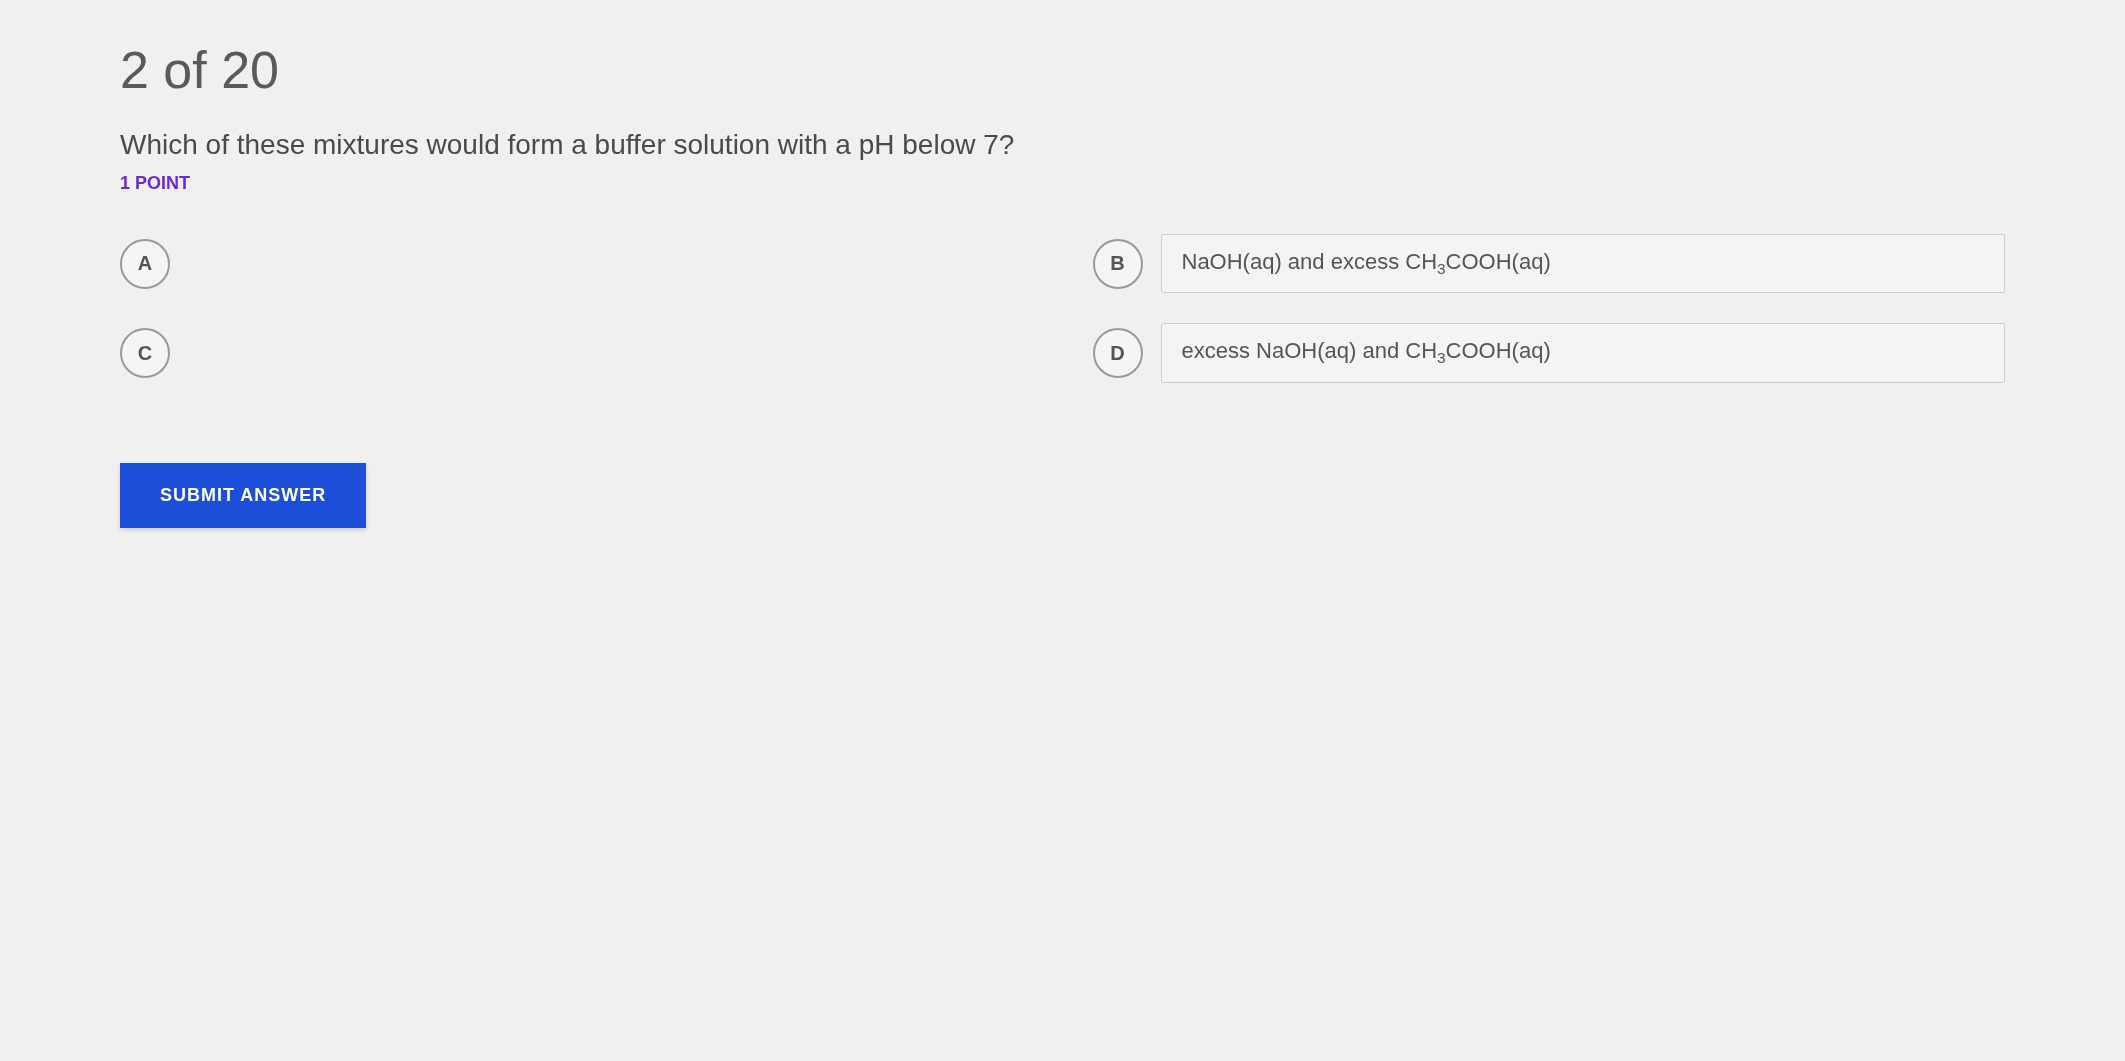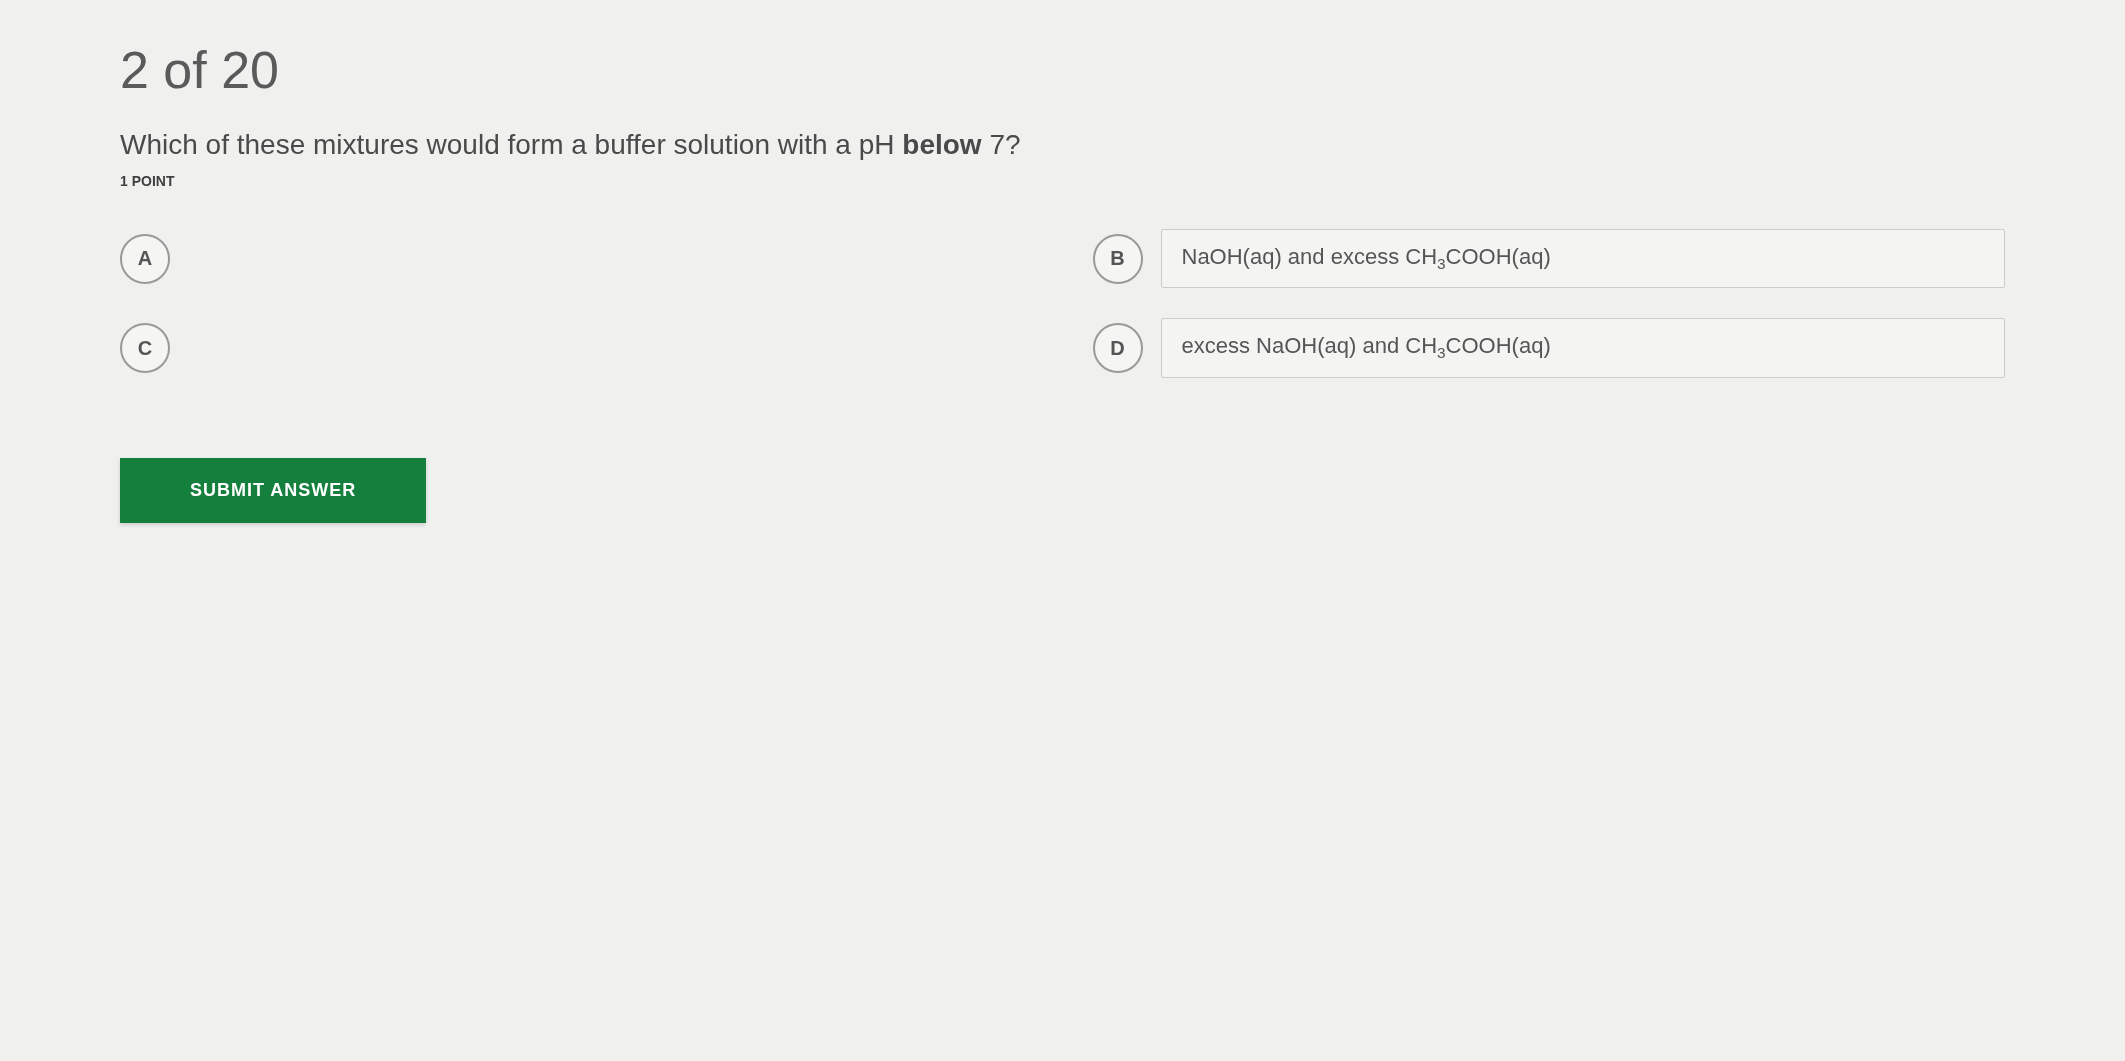--- a/index.html
+++ b/index.html
@@ -19,26 +19,26 @@
       color: #5a5a5a;
       margin-bottom: 29px;
     }
     .question {
       font-size: 28px;
       font-weight: 400;
       color: #4a4a4a;
       margin-bottom: 12px;
     }
     .question strong {
-      font-weight: 700;
+      font-weight: 400;
     }
     .points {
-      font-size: 14px;
+      font-size: 18px;
       font-weight: 600;
-      color: #404040;
+      color: #6d28d9;
       margin-bottom: 40px;
     }
     .options {
       display: grid;
       grid-template-columns: 1fr 1fr;
       gap: 30px 60px;
       margin-bottom: 80px;
     }
     .option {
       display: flex;
@@ -67,24 +67,24 @@
       padding: 14px 20px;
       font-size: 22px;
       color: #555;
       border-radius: 2px;
     }
     .option-text sub {
       font-size: 0.7em;
       vertical-align: sub;
     }
     .submit-btn {
-      background: #15803d;
+      background: #1d4ed8;
       color: #fff;
       border: none;
-      padding: 22px 70px;
+      padding: 22px 40px;
       font-size: 18px;
       font-weight: 700;
       letter-spacing: 1px;
       cursor: pointer;
       box-shadow: 0 2px 4px rgba(0,0,0,0.15);
     }
   </style>
 </head>
 <body>
 

